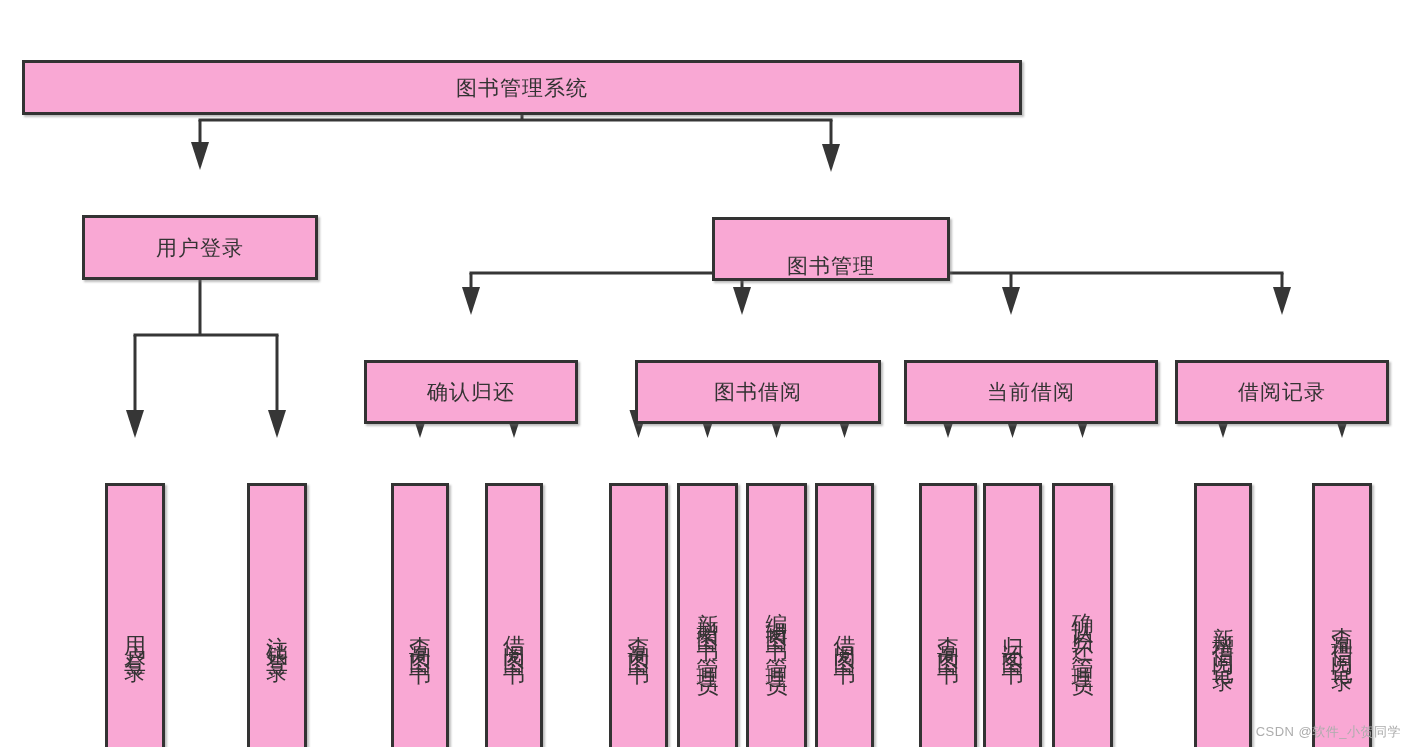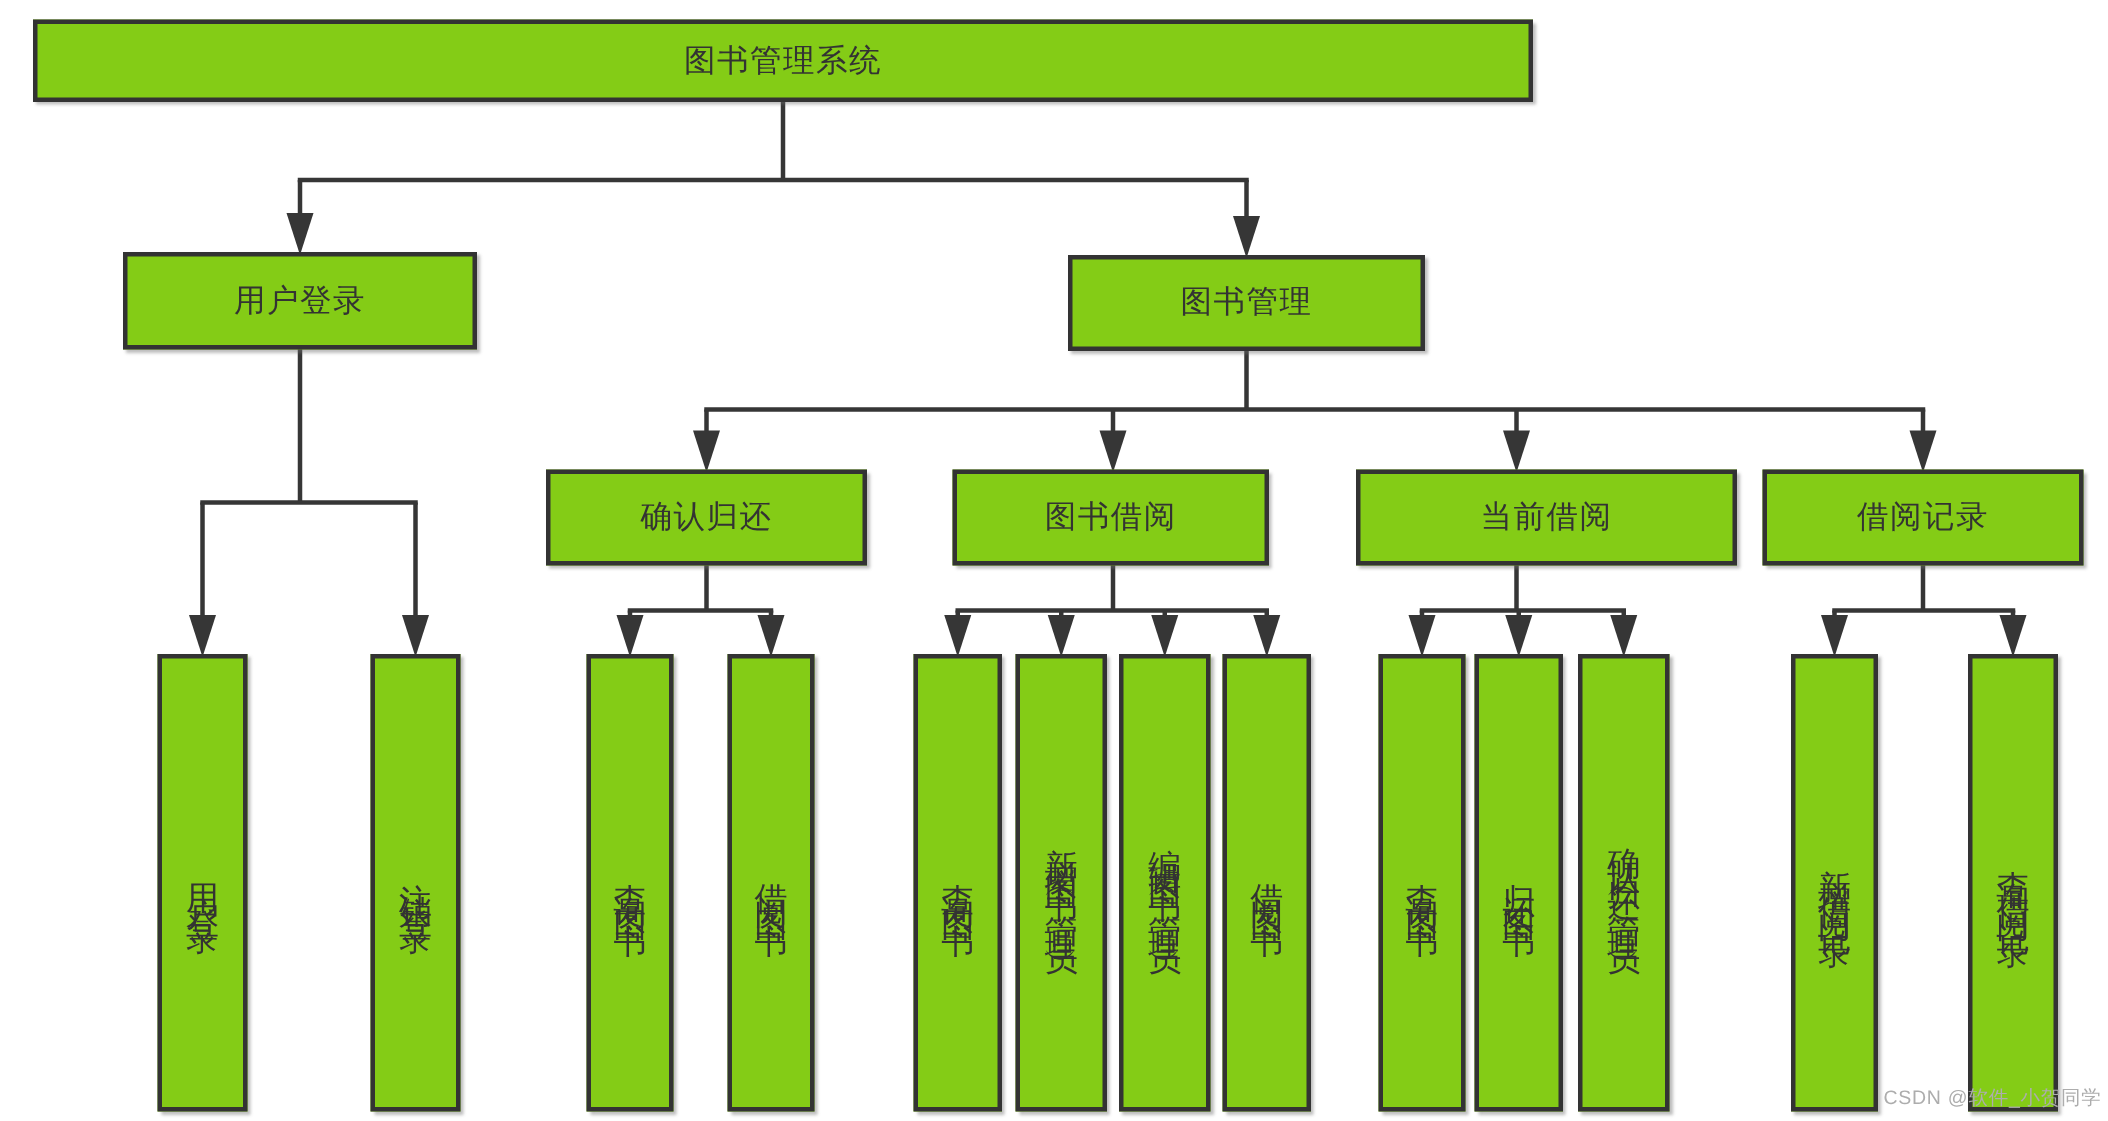--- a/index.html
+++ b/index.html
@@ -23,25 +23,26 @@
   .connector-layer line{
     stroke:var(--line);stroke-width:3;
   }
   .connector-layer .ah{
     fill:var(--line);stroke:none;
   }
   .nodes-layer{position:absolute;left:0;top:0;width:100%;height:100%;z-index:2;pointer-events:none;}
   .node{
     position:absolute;
     box-sizing:border-box;
-    background:#84cc16;
+    background:#f9a8d4;
     border:3px solid var(--border);
     box-shadow:2px 2px 2px rgba(110,110,110,0.45);
     display:flex;align-items:center;justify-content:center;
     color:var(--text);
+    margin-top:47px;
   }
   .node .label{
     font-size:21px;
     letter-spacing:1px;
     white-space:nowrap;
     line-height:1.2;
   }
   .node.vertical .label{
     writing-mode:vertical-rl;
     text-orientation:mixed;
@@ -117,27 +118,27 @@
       <line x1="1342" y1="407" x2="1342" y2="414"></line>
       <polygon class="ah" points="1333,410 1351,410 1342,438"></polygon>
     </svg>
   <div class="nodes-layer">
       <div class="node" style="left: 22px; top: 13px; width: 1000px; height: 55px;">
         <span class="label">图书管理系统</span>
       </div>
       <div class="node" style="left: 82px; top: 168px; width: 236px; height: 65px;">
         <span class="label">用户登录</span>
       </div>
-      <div class="node" style="left: 712px; top: 170px; width: 238px; height: 64px;">
+      <div class="node" style="left: 712px; top: 170px; width: 238px; height: 64px; align-items: flex-end;">
         <span class="label">图书管理</span>
       </div>
       <div class="node" style="left: 364px; top: 313px; width: 214px; height: 64px;">
         <span class="label">确认归还</span>
       </div>
-      <div class="node" style="left: 635px; top: 313px; width: 211px; height: 64px;">
+      <div class="node" style="left: 635px; top: 313px; width: 246px; height: 64px;">
         <span class="label">图书借阅</span>
       </div>
       <div class="node" style="left: 904px; top: 313px; width: 254px; height: 64px;">
         <span class="label">当前借阅</span>
       </div>
       <div class="node" style="left: 1175px; top: 313px; width: 214px; height: 64px;">
         <span class="label">借阅记录</span>
       </div>
       <div class="node vertical" style="left: 105px; top: 436px; width: 60px; height: 305px;">
         <span class="label">用户登录</span>

